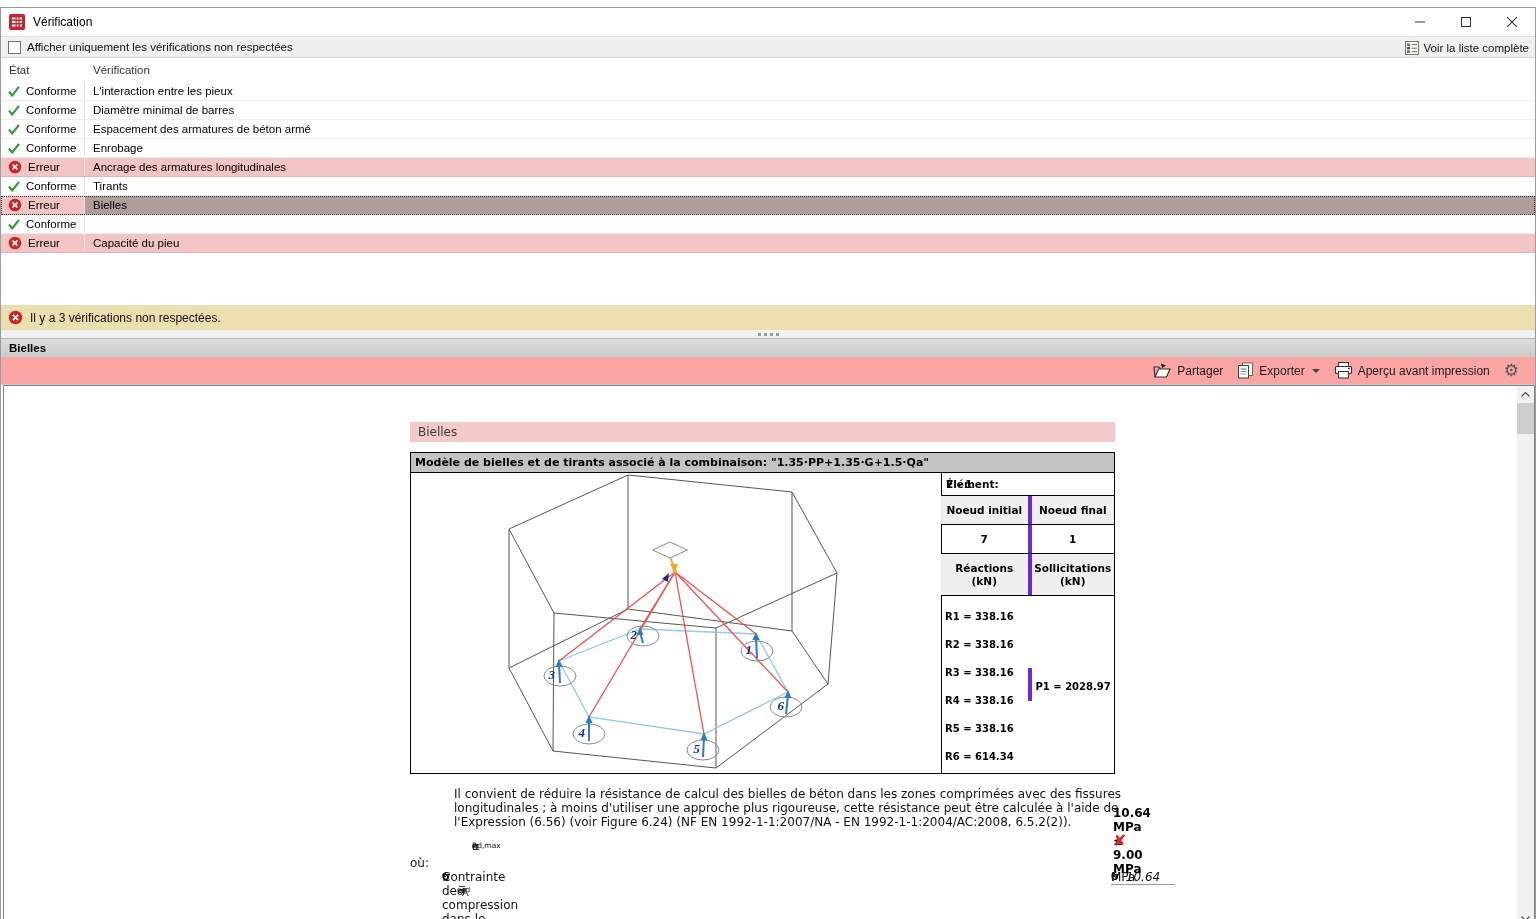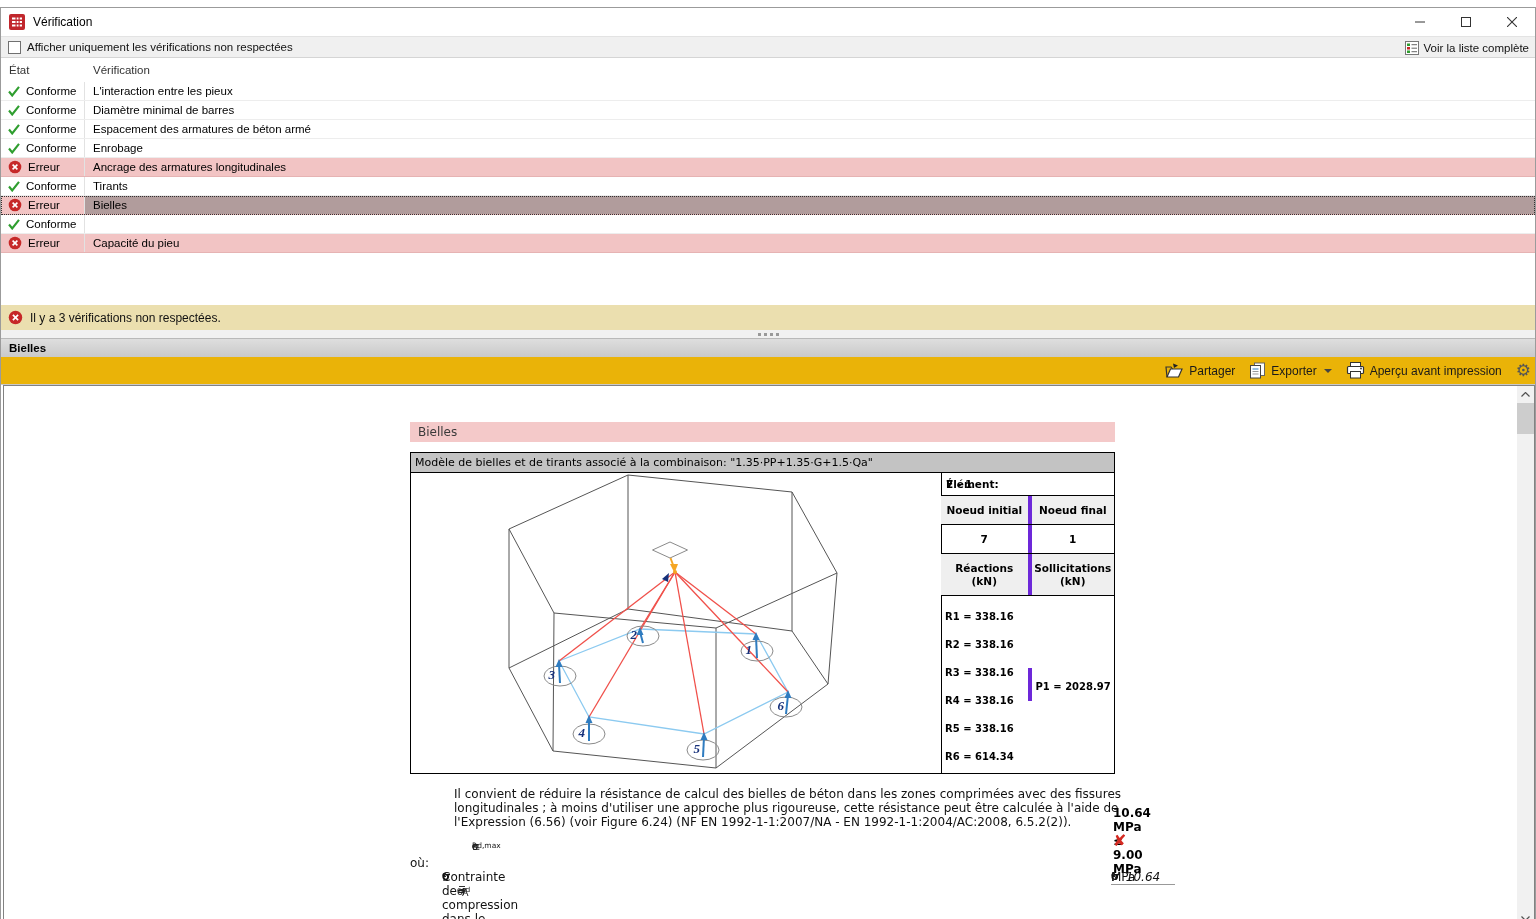--- a/index.html
+++ b/index.html
@@ -35,32 +35,32 @@
   .summary { position:absolute; left:0; top:297px; width:100%; height:25px; background:#ebdfaf; display:flex; align-items:center; gap:7px; padding-left:7px; font-size:12px; color:#111; }
 
   
   .splitter { position:absolute; left:0; top:322px; width:100%; height:8px; background:#f1f1f1; display:flex; align-items:center; justify-content:center; gap:3px; }
   .splitter i { width:3px; height:3px; background:#9a9a9a; display:block; }
 
   
   .secheader { position:absolute; left:0; top:330px; width:100%; height:19px; background:linear-gradient(#dedede,#c9c9c9); border-top:1px solid #b9b9b9; display:flex; align-items:center; font-size:11.5px; font-weight:bold; color:#000; padding-left:8px; }
 
   
-  .toolbar { position:absolute; left:0; top:349px; width:100%; height:28px; background:#eab308; border-bottom:1px solid #c9c9c9; display:flex; align-items:center; justify-content:flex-end; gap:14px; padding-right:4px; font-size:12px; color:#1a1a1a; }
+  .toolbar { position:absolute; left:0; top:349px; width:100%; height:28px; background:#fca5a5; border-bottom:1px solid #c9c9c9; display:flex; align-items:center; justify-content:flex-end; gap:14px; padding-right:16px; font-size:12px; color:#1a1a1a; }
   .tbtn { display:flex; align-items:center; gap:5px; cursor:default; }
   .caret { width:0; height:0; border-left:4px solid transparent; border-right:4px solid transparent; border-top:4px solid #444; margin-left:2px; }
   .gear { font-size:17px; color:#555; line-height:1; }
 
   
   .panel { position:absolute; left:2px; top:377px; width:1532px; height:542px; background:#fff; border:1px solid #828282; border-bottom:none; overflow:hidden; }
   .panel * { position:absolute; }
   .report { font-family:"DejaVu Sans", sans-serif; }
 
   .doc-title { left:406px; top:36px; width:705px; height:20px; background:#f4c9c9; color:#3a3a3a; font-size:12px; display:flex; align-items:center; padding-left:8px; }
-  .model-head { left:406px; top:66px; width:705px; height:21px; background:#c3c3c3; border:1px solid #000; color:#000; font-size:11px; font-weight:normal; display:flex; align-items:center; padding-left:4px; }
+  .model-head { left:406px; top:66px; width:705px; height:21px; background:#c3c3c3; border:1px solid #000; color:#000; font-size:11px; font-weight:bold; display:flex; align-items:center; padding-left:4px; }
   .fig-box { left:406px; top:87px; width:532px; height:301px; border:1px solid #000; border-top:none; background:#fff; }
   .fig-box svg { position:absolute; left:0; top:0; }
 
   .etable { left:937px; top:87px; width:174px; height:301px; border:1px solid #000; border-top:none; border-left:none; font-size:10.5px; color:#000; }
   .etable > div { position:absolute; left:0; width:100%;font-weight:bold; }
   .et-r1 { top:0; height:23px; border-bottom:1px solid #000; display:flex; align-items:center; padding-left:5px; }
   .et-r2 { top:23px; height:29px; border-bottom:1px solid #000; display:flex; }
   .et-r3 { top:52px; height:29px; border-bottom:1px solid #000; display:flex; }
   .et-r4 { top:81px; height:42px; border-bottom:1px solid #000; display:flex; }
   .et-r5 { top:123px; height:177px; display:flex;align-items:center; }

